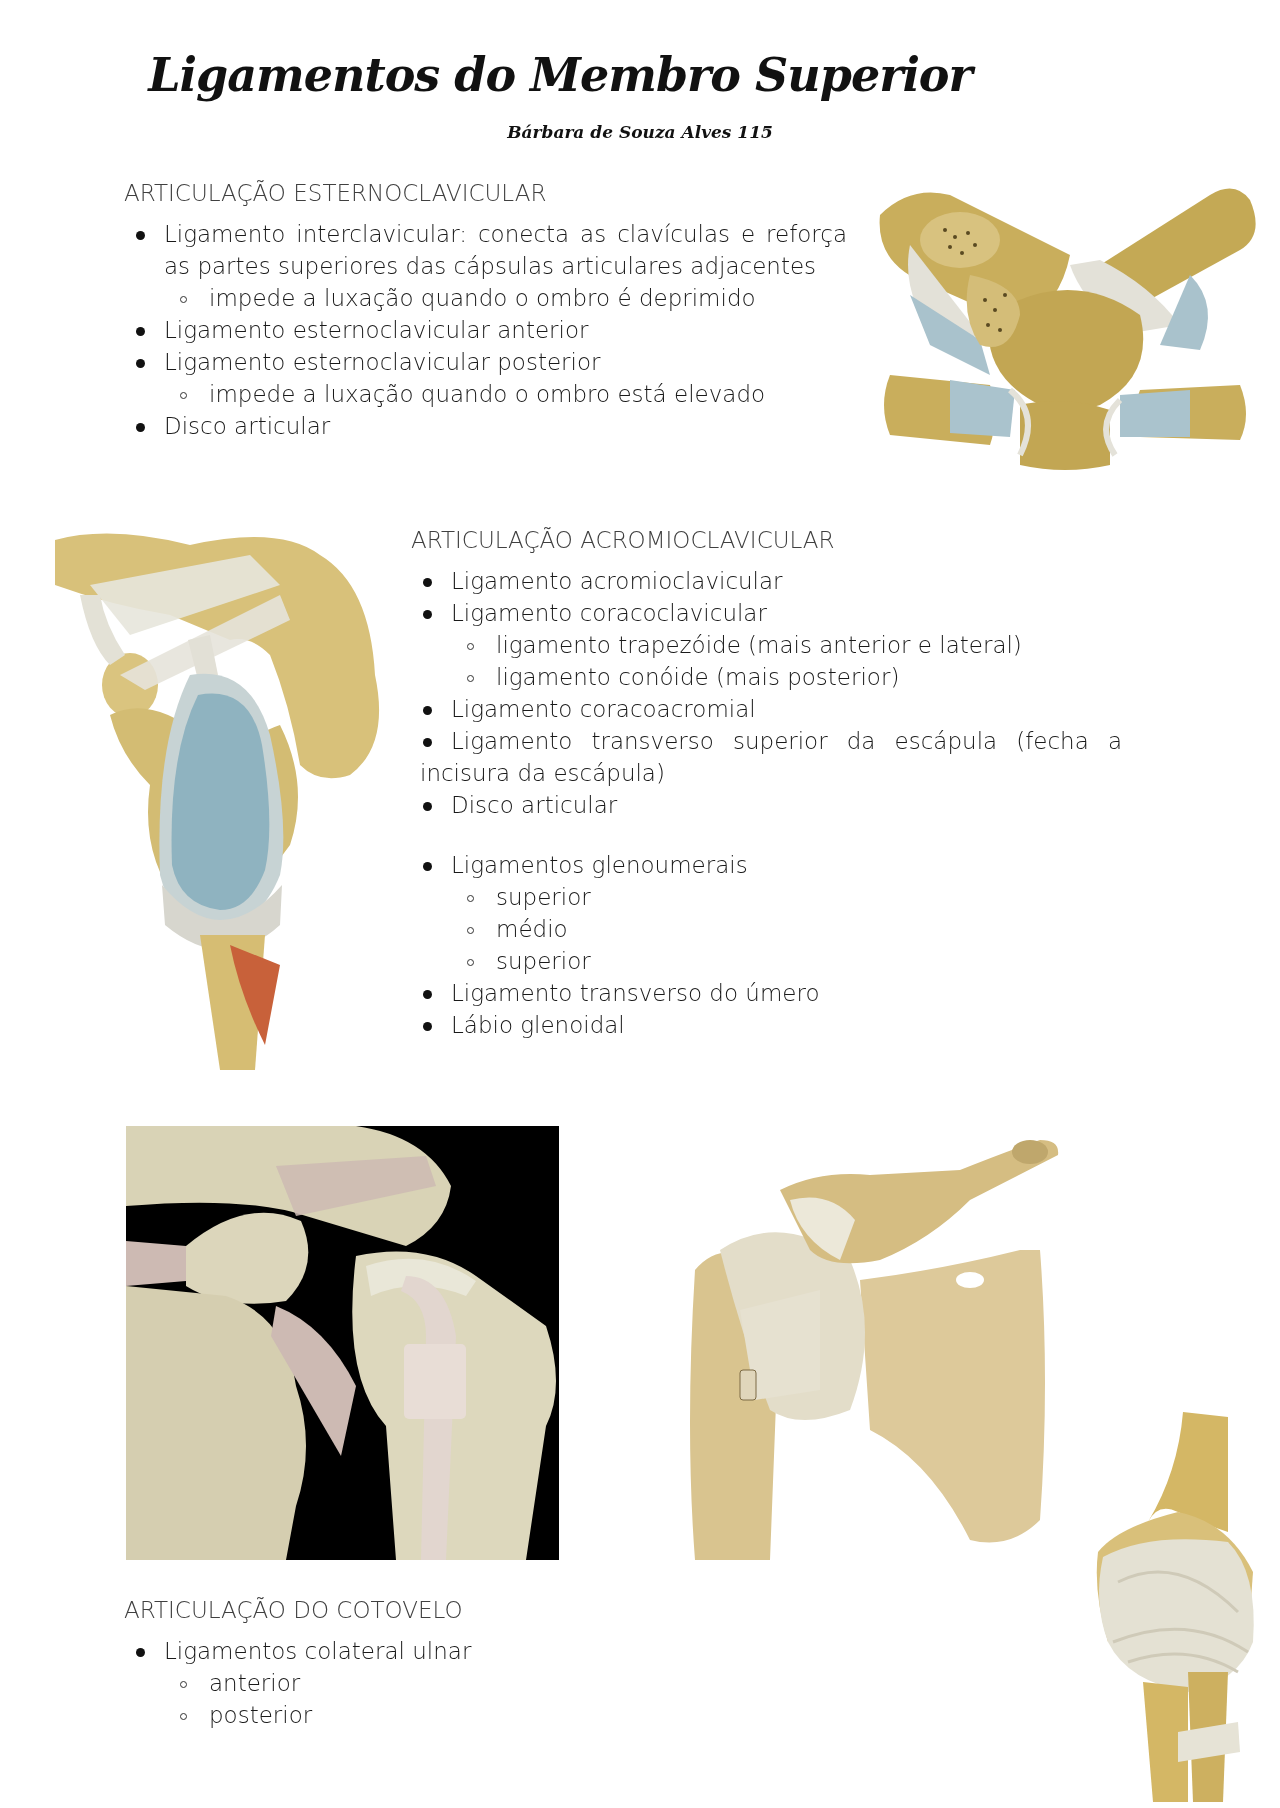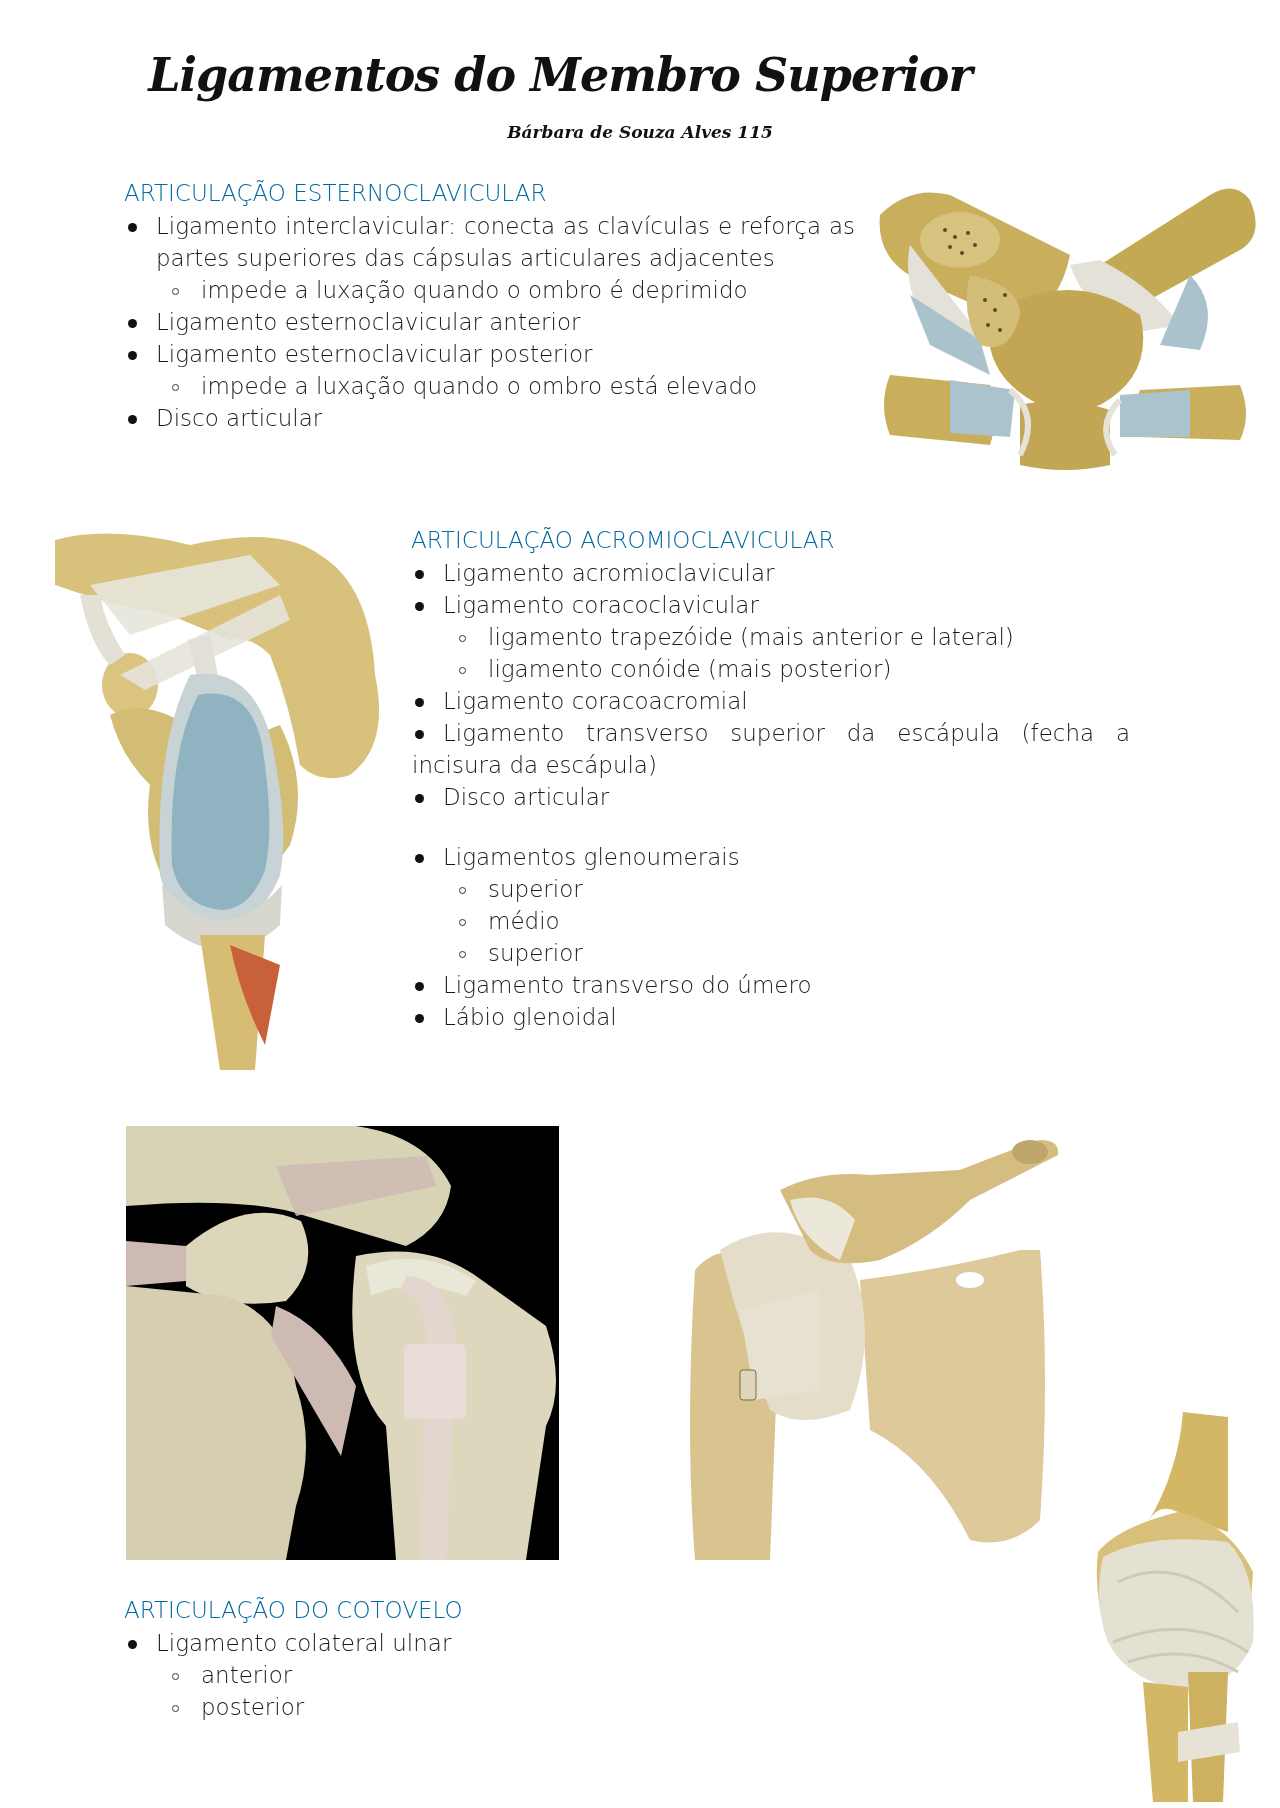--- a/index.html
+++ b/index.html
@@ -13,22 +13,22 @@
     font-family: "DejaVu Serif", "Liberation Serif", serif;
     font-style: italic; font-weight: bold; font-size: 46px; letter-spacing: -1px;
     color: #111;
   }
   .author {
     position: absolute; left: 0; top: 122px; width: 1280px; text-align: center;
     font-family: "DejaVu Serif", "Liberation Serif", serif;
     font-style: italic; font-weight: bold; font-size: 17px; color: #111;
   }
   .section { position: absolute; font-size: 23px; line-height: 32px; font-weight: 300; }
-  .section .heading { display: block; letter-spacing: 0px; color: #0369a1; }
-  .section ul { list-style: none; margin: 1px; padding: 0; }
+  .section .heading { display: block; letter-spacing: 0px; color: #404040; }
+  .section ul { list-style: none; margin: 9px; padding: 0; }
   .section li.l1 { position: relative; padding-left: 31px; }
   .section li.l1::before {
     content: ""; position: absolute; left: 3px; top: 13px; width: 9px; height: 9px;
     border-radius: 50%; background: #111;
   }
   .section li.l2 { position: relative; padding-left: 76px; }
   .section li.l2::before {
     content: ""; position: absolute; left: 47px; top: 14px; width: 7px; height: 7px;
     border-radius: 50%; border: 1.3px solid #333; box-sizing: border-box;
   }
@@ -75,21 +75,21 @@
     <li class="l2">médio</li>
     <li class="l2">superior</li>
     <li class="l1">Ligamento transverso do úmero</li>
     <li class="l1">Lábio glenoidal</li>
   </ul>
 </div>
 
 <div class="section" style="left:124px; top:1594px; width:600px;">
   <span class="heading">ARTICULAÇÃO DO COTOVELO</span>
   <ul>
-    <li class="l1">Ligamento colateral ulnar</li>
+    <li class="l1">Ligamentos colateral ulnar</li>
     <li class="l2">anterior</li>
     <li class="l2">posterior</li>
   </ul>
 </div>
 
 <div class="figure" style="left:870px; top:175px; width:390px; height:310px;">
   <svg width="390" height="310" viewBox="0 0 390 310">
 
     <path d="M10 40 Q40 10 80 20 L200 80 Q190 130 150 150 L60 110 Q5 90 10 40Z" fill="#c9ae5c"></path>
 

